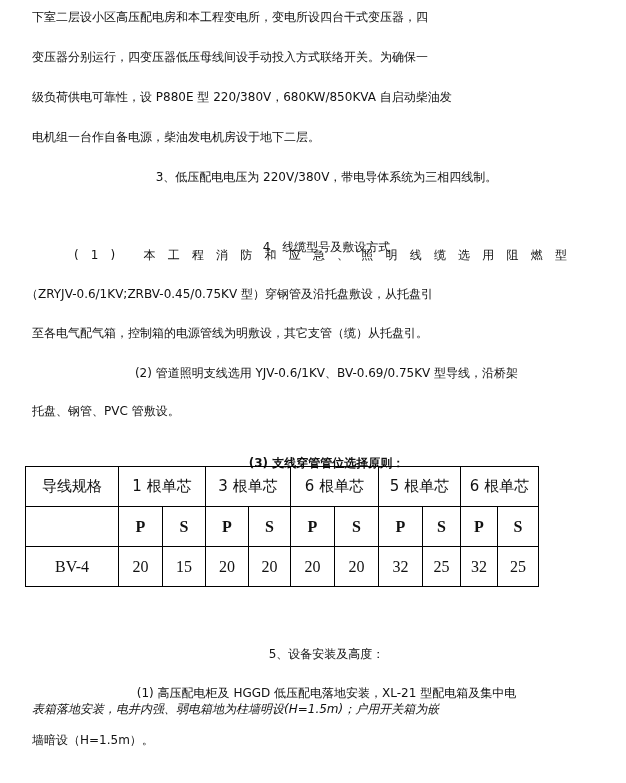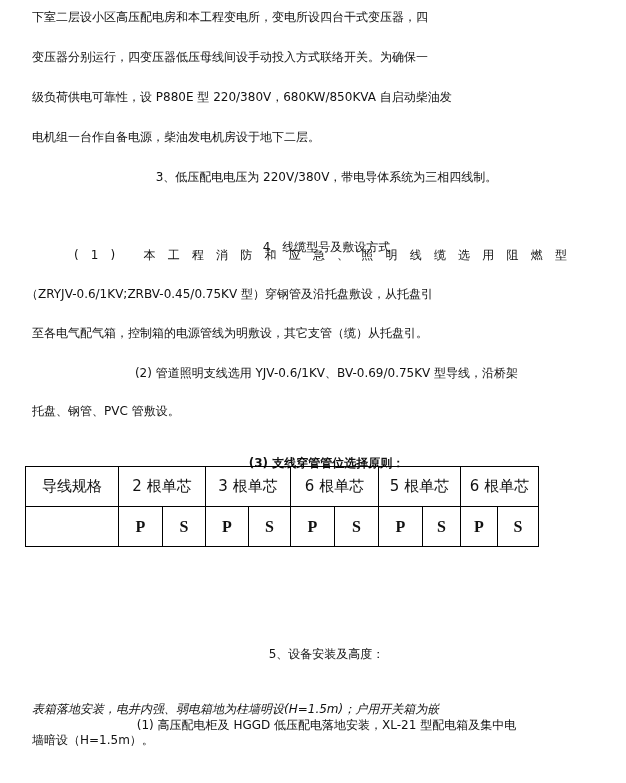--- a/index.html
+++ b/index.html
@@ -58,38 +58,51 @@
       <col style="width:44px">
     <col style="width:44px">
       <col style="width:44px">
       <col style="width:38px">
     <col style="width:37px">
       <col style="width:41px">
   </colgroup>
   <tbody>
       <tr>
     <td>导线规格</td>
-    <td colspan="2">2 根单芯</td>
+    <td colspan="2">1 根单芯</td>
     <td colspan="2">3 根单芯</td>
     <td colspan="2">6 根单芯</td>
     <td colspan="2">5 根单芯</td>
     <td colspan="2">6 根单芯</td>
   </tr>
   <tr>
     <td></td>
     <td class="serif bold">P</td>
     <td class="serif bold">S</td>
     <td class="serif bold">P</td>
     <td class="serif bold">S</td>
     <td class="serif bold">P</td>
     <td class="serif bold">S</td>
     <td class="serif bold">P</td>
     <td class="serif bold">S</td>
     <td class="serif bold">P</td>
     <td class="serif bold">S</td>
   </tr>
+  <tr>
+    <td class="serif">BV-4</td>
+    <td class="serif">20</td>
+    <td class="serif">15</td>
+    <td class="serif">20</td>
+    <td class="serif">20</td>
+    <td class="serif">20</td>
+    <td class="serif">20</td>
+    <td class="serif">32</td>
+    <td class="serif">25</td>
+    <td class="serif">32</td>
+    <td class="serif">25</td>
+  </tr>
 </tbody>
   </table>
 
 <div class="line indent-num" style="top:643px;">5、设备安装及高度：</div>
-<div class="line indent-num" style="top:682px;margin-top:32px;">(1) 高压配电柜及 HGGD 低压配电落地安装，XL-21 型配电箱及集中电</div>
+<div class="line indent-num" style="top:682px;">(1) 高压配电柜及 HGGD 低压配电落地安装，XL-21 型配电箱及集中电</div>
 <div class="line" style="top:698px;font-style:italic;">表箱落地安装，电井内强、弱电箱地为柱墙明设(H=1.5m)；户用开关箱为嵌</div>
 <div class="line" style="top:729px;">墙暗设（H=1.5m）。</div>
 
 </body></html>

